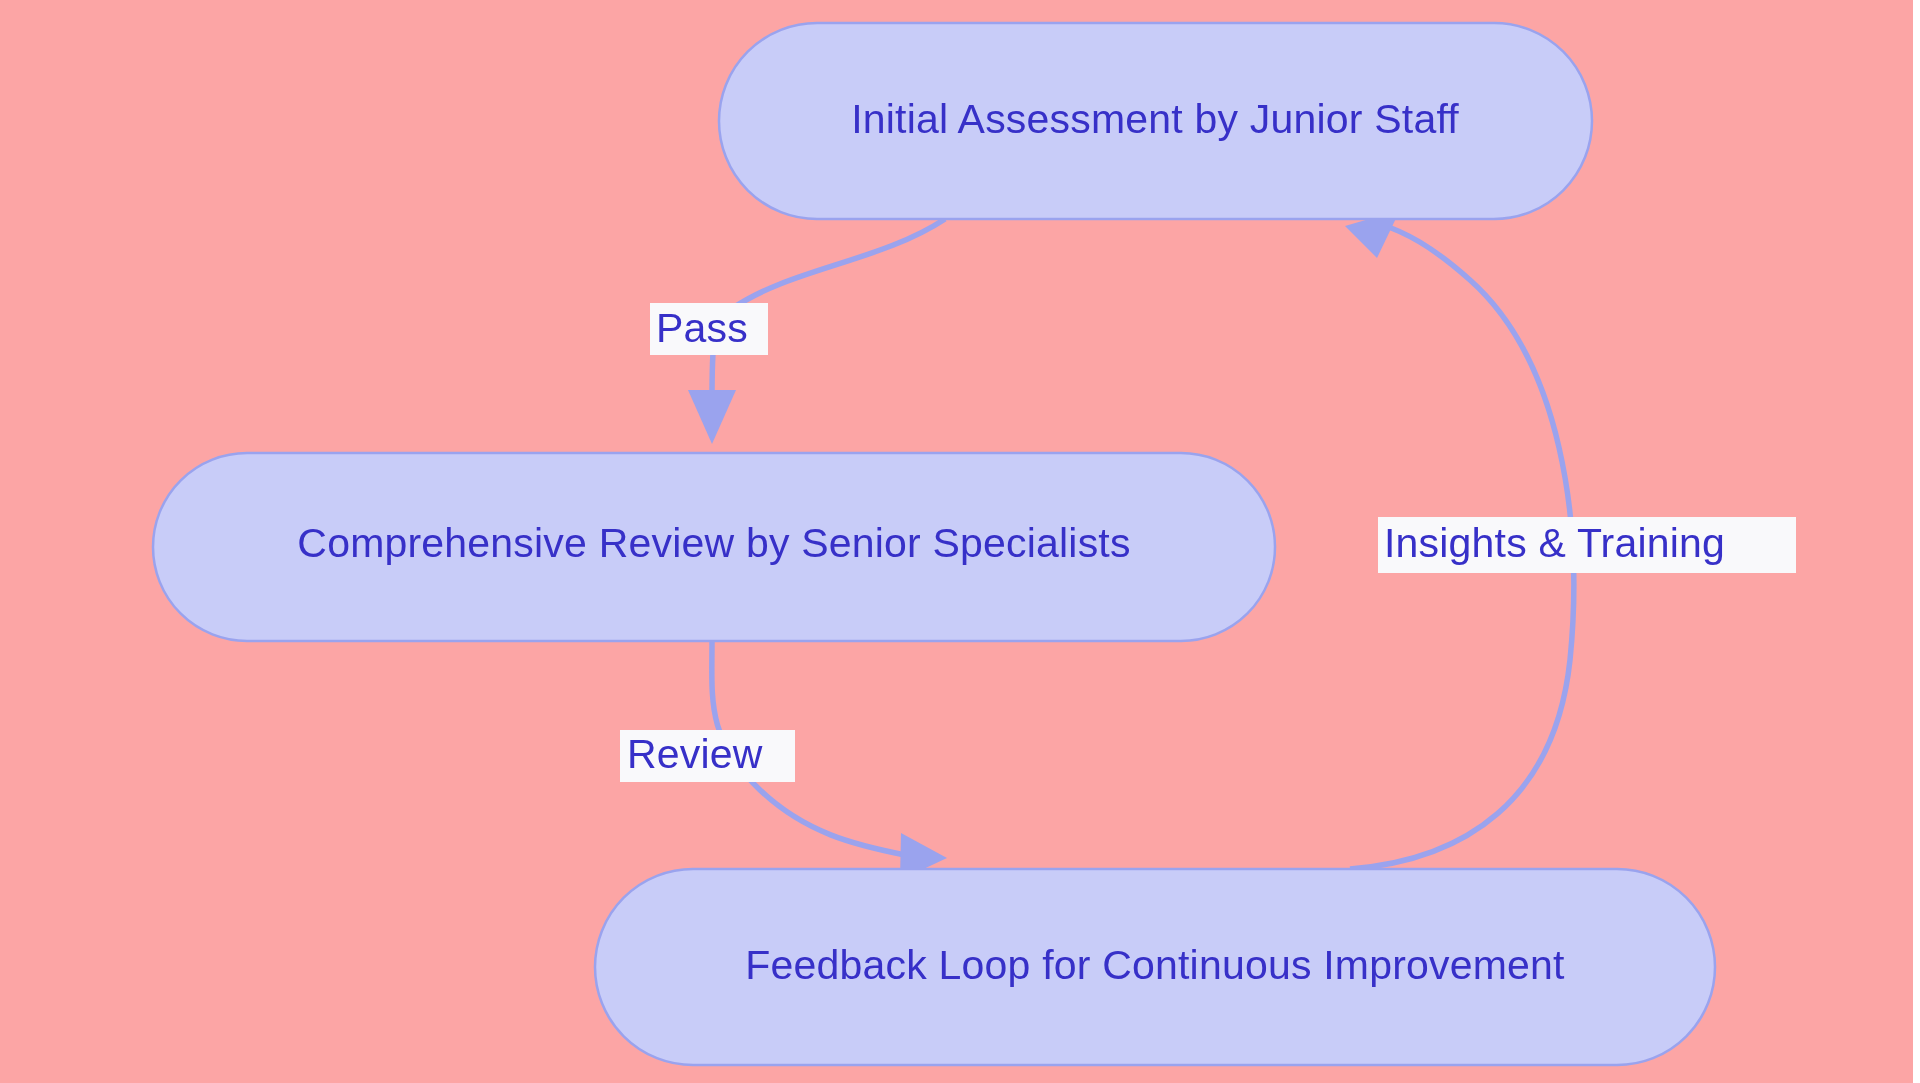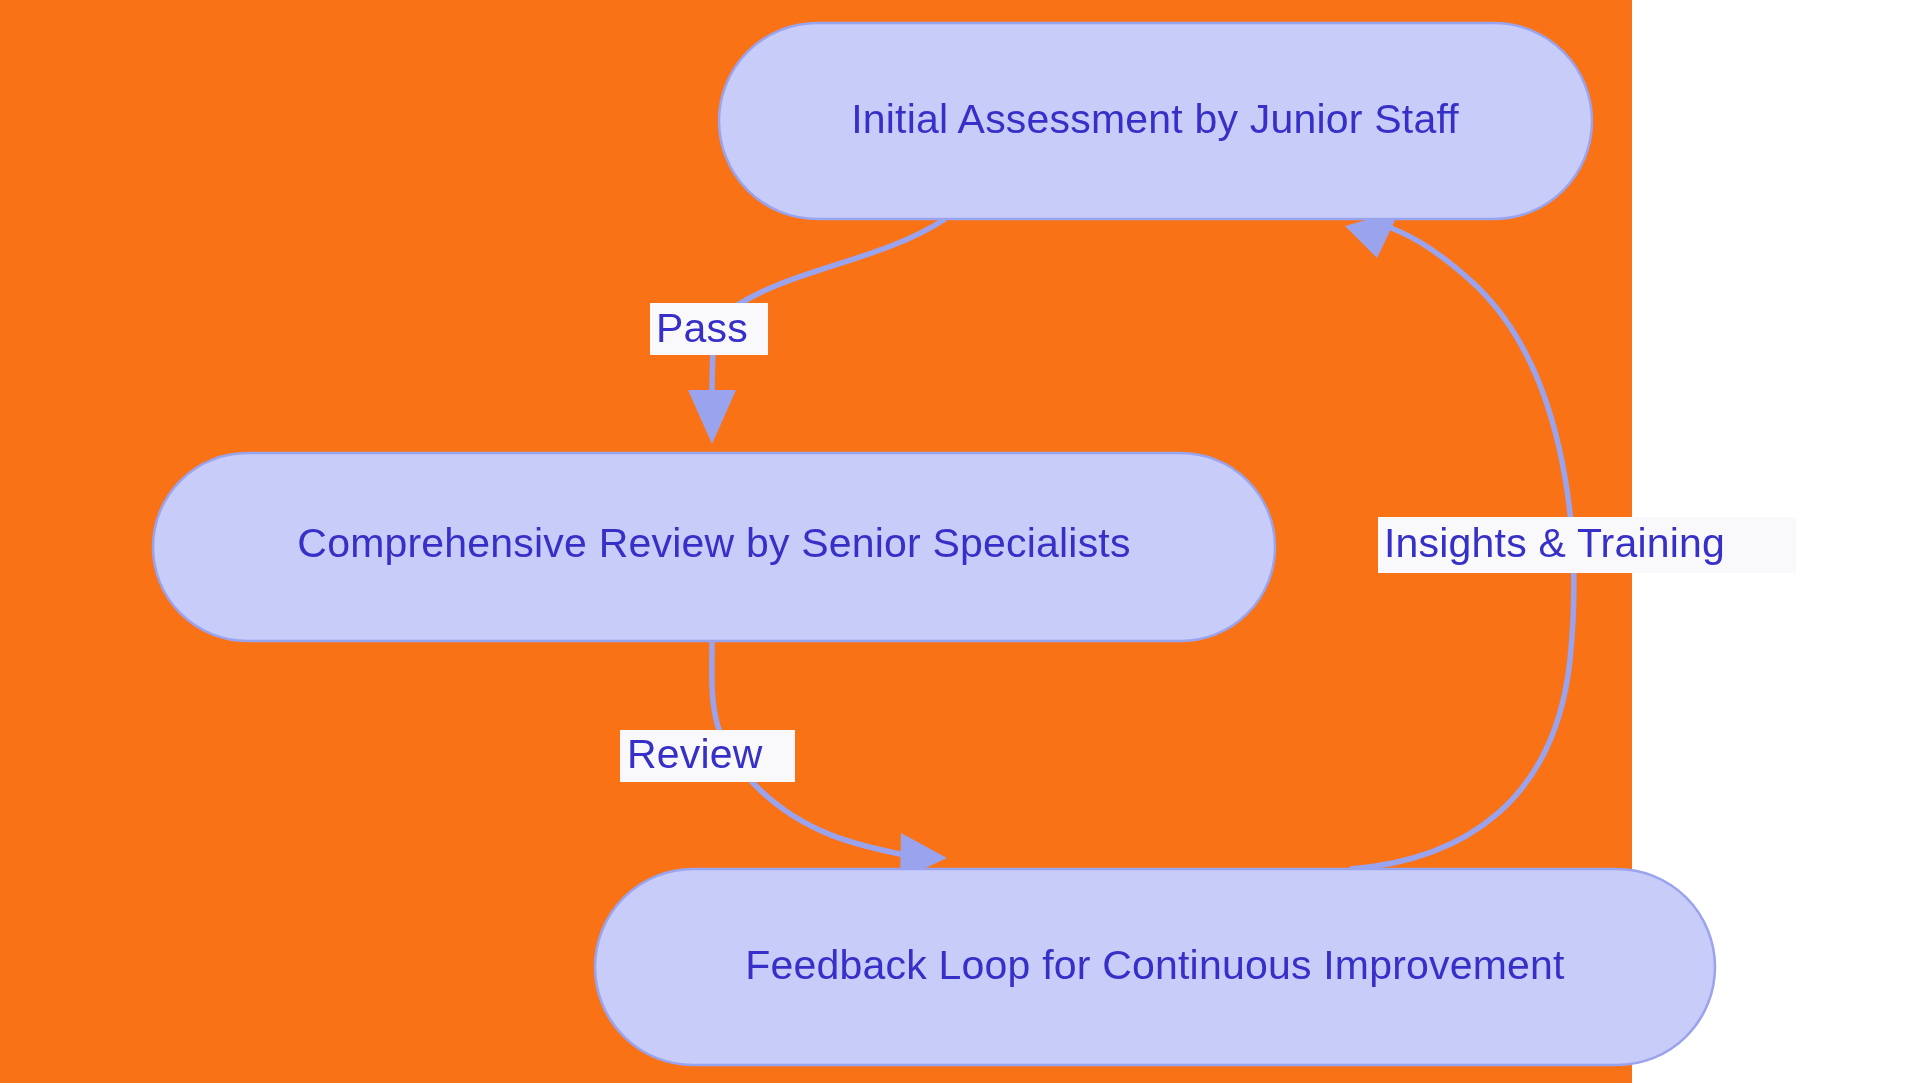--- a/index.html
+++ b/index.html
@@ -9,23 +9,23 @@
     background: #ffffff;
   }
   body {
     width: 1920px;
     height: 1083px;
     overflow: hidden;
     font-family: "Liberation Sans", sans-serif;
   }
   #diagram-root {
     position: relative;
-    width: 1632px;
+    width: 1913px;
     height: 1083px;
-    background: #f97316;
+    background: #fca5a5;
   }
   #flow-svg {
     position: absolute;
     left: 0;
     top: 0;
     width: 1920px;
     height: 1083px;
     display: block;
   }
   .node-rect {

